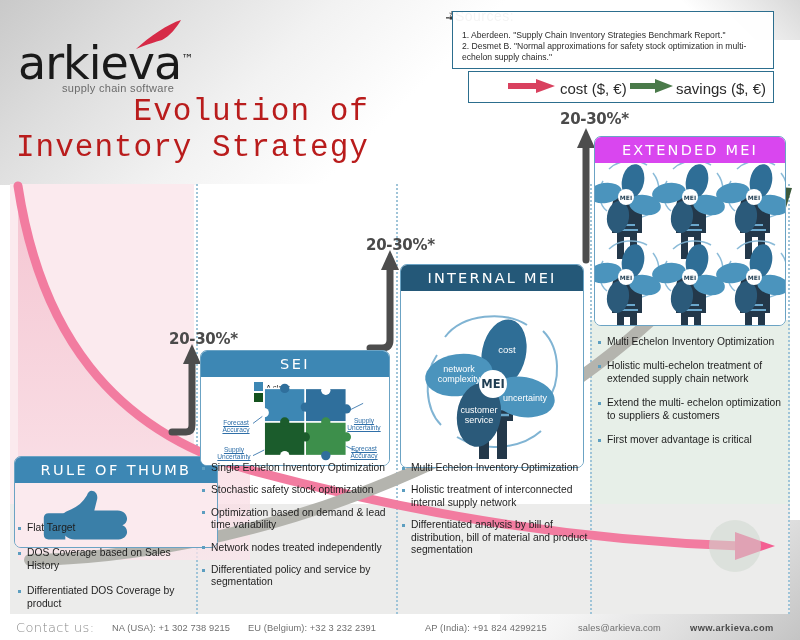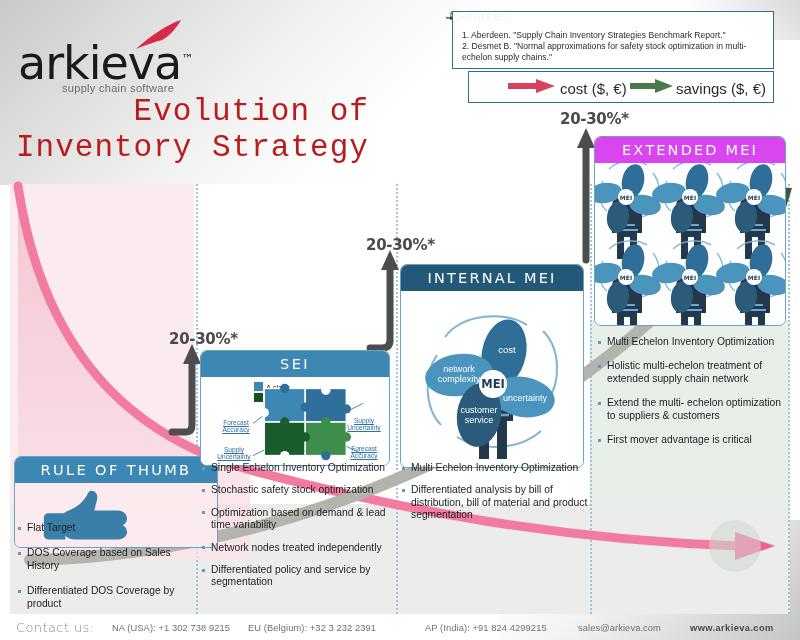--- a/index.html
+++ b/index.html
@@ -294,20 +294,21 @@
         <text x="58" y="81" font-family="Liberation Sans,sans-serif" font-size="9" fill="#fff" text-anchor="middle">network</text>
         <text x="58" y="91" font-family="Liberation Sans,sans-serif" font-size="9" fill="#fff" text-anchor="middle">complexity</text>
         <text x="124" y="110" font-family="Liberation Sans,sans-serif" font-size="9" fill="#fff" text-anchor="middle">uncertainty</text>
         <text x="78" y="122" font-family="Liberation Sans,sans-serif" font-size="9" fill="#fff" text-anchor="middle">customer</text>
         <text x="78" y="132" font-family="Liberation Sans,sans-serif" font-size="9" fill="#fff" text-anchor="middle">service</text>
       </svg>
     </div>
   </div>
   <div class="blist" id="bl-imei">
     <div class="bi">Multi Echelon Inventory Optimization</div>
+    <div class="bi">Holistic treatment of interconnected internal supply network</div>
     <div class="bi">Differentiated analysis by bill of distribution, bill of material and product segmentation</div>
   </div>
 
   <div class="panel" id="p-xmei">
     <div class="phead">EXTENDED MEI</div>
     <div class="pbody">
       <svg viewBox="0 0 192 164" style="position:absolute;left:0;top:0;width:192px;height:164px">
         <defs>
           <g id="mini">
             <g fill="none" stroke="#7fb4d4" stroke-width="1.5" opacity=".9">

